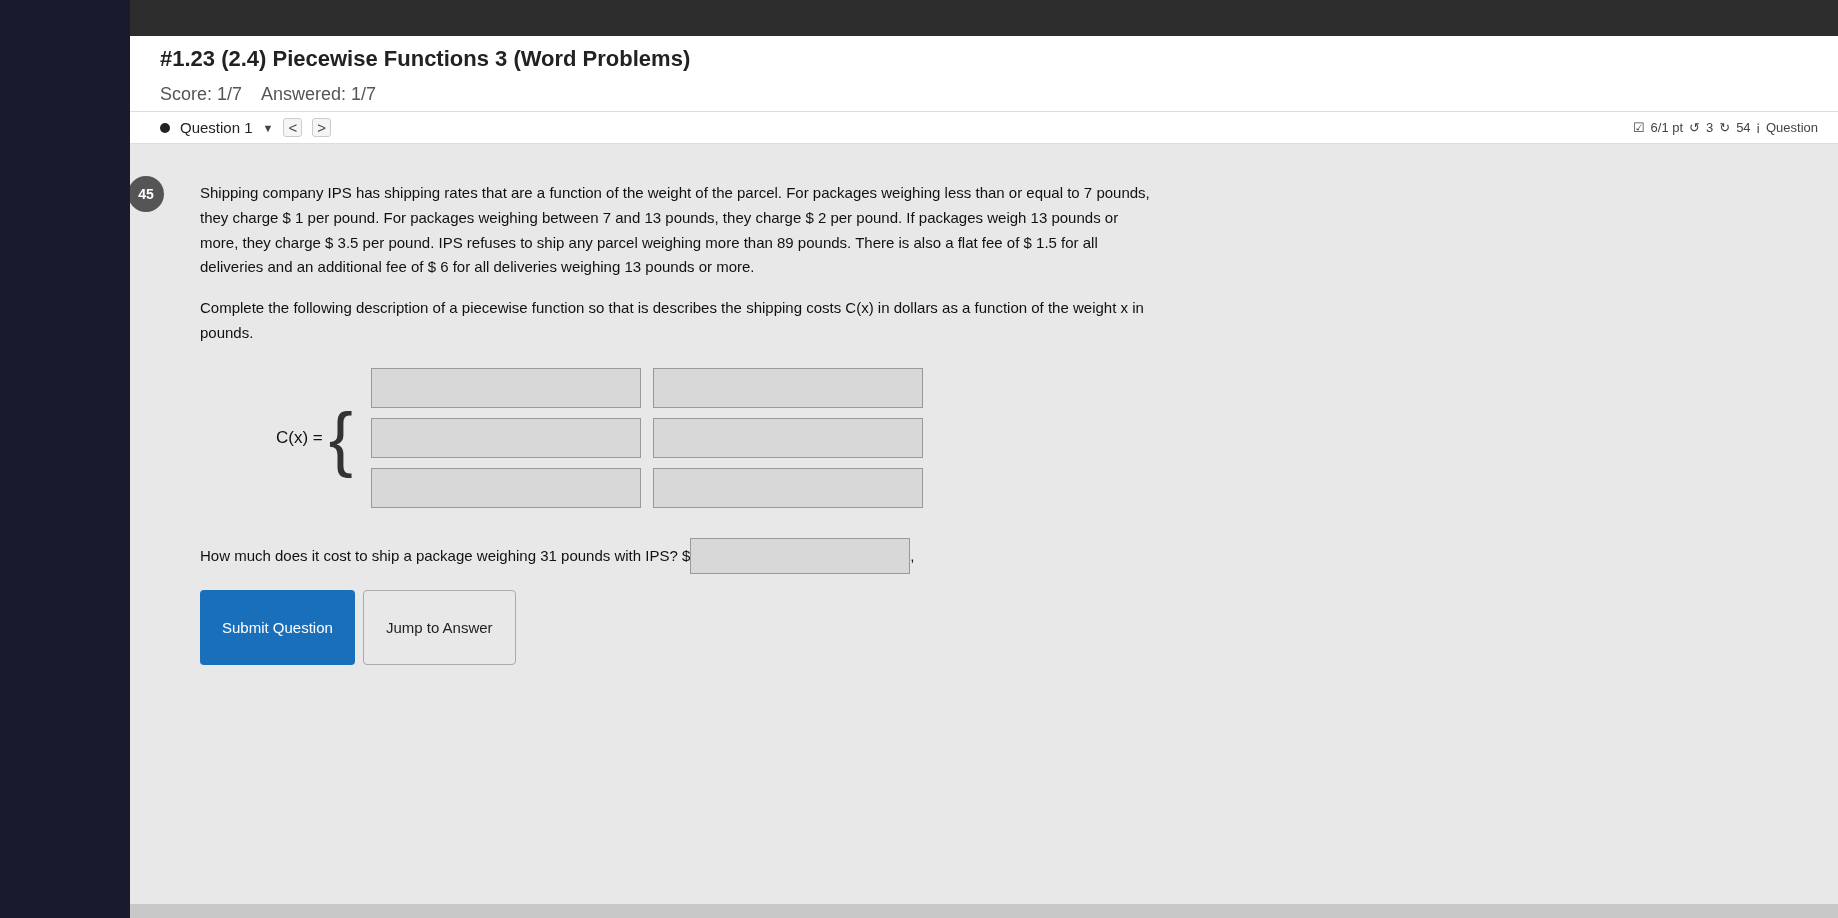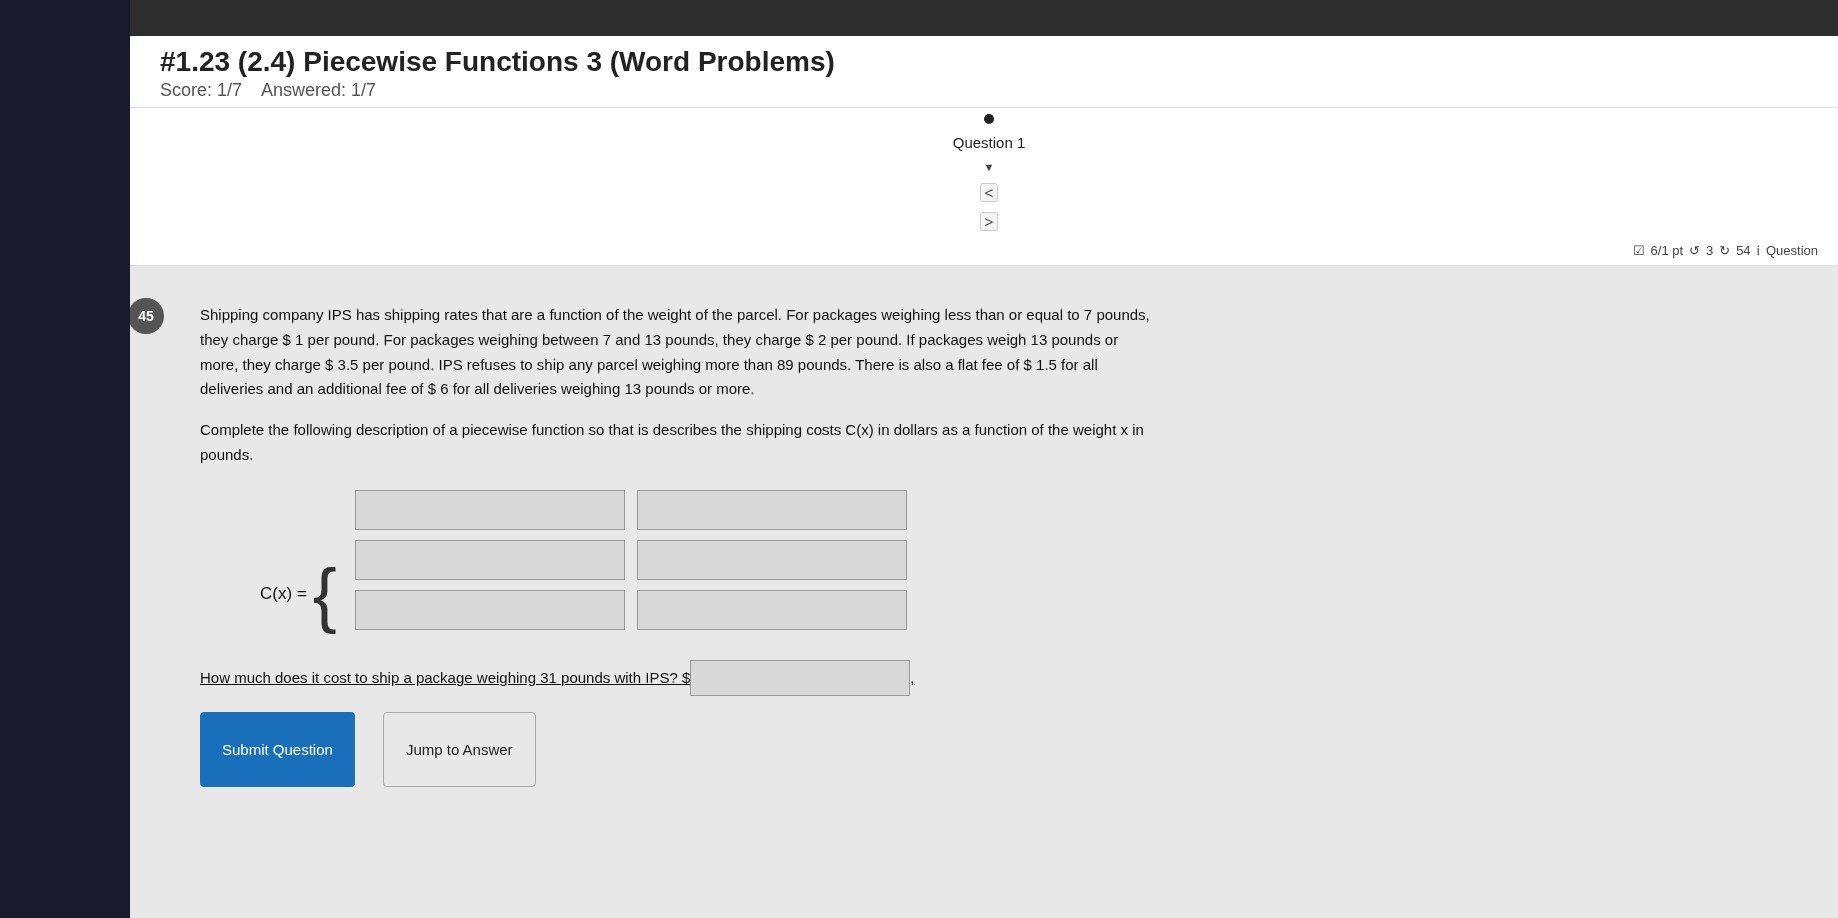--- a/index.html
+++ b/index.html
@@ -18,24 +18,24 @@
     .header {
       background: #ffffff;
       padding: 10px 20px 6px 160px;
       border-bottom: 1px solid #ddd;
       display: flex;
       align-items: flex-start;
       justify-content: space-between;
     }
     .header-left {}
     .header-title {
-      font-size: 28px;
+      font-size: 22px;
       font-weight: bold;
       color: #222;
-      margin-bottom: 2px;
+      margin-bottom: 12px;
     }
     .header-score {
       font-size: 18px;
       color: #555;
     }
     .header-right {
       display: flex;
       align-items: center;
       gap: 10px;
       padding-top: 6px;
@@ -74,21 +74,20 @@
       cursor: pointer;
     }
 
     .question-nav {
       background: #ffffff;
       padding: 6px 20px 6px 160px;
       display: flex;
       align-items: center;
       gap: 10px;
       border-bottom: 1px solid #ddd;
-      flex-direction: column;
     }
     .question-dot {
       width: 10px; height: 10px;
       background: #222;
       border-radius: 50%;
       display: inline-block;
     }
     .question-label {
       font-size: 15px;
       color: #222;
@@ -144,24 +143,24 @@
       color: #111;
       line-height: 1.65;
       max-width: 960px;
       margin-bottom: 22px;
       margin-top: 13px;
     }
     .problem-text p { margin-bottom: 16px; }
 
     .piecewise-container {
       display: flex;
-      align-items: flex-end;
+      align-items: center;
       gap: 14px;
       margin-bottom: 30px;
-      margin-left: 60px;
+      margin-left: 76px;
     }
 
     .brace-symbol {
       font-size: 72px;
       line-height: 1;
       color: #333;
       font-weight: 100;
       margin-right: 4px;
     }
 
@@ -186,36 +185,35 @@
       font-size: 14px;
       padding: 4px 8px;
     }
 
     .bottom-question {
       font-size: 15px;
       color: #111;
       margin-bottom: 16px;
       display: flex;
       align-items: center;
-      text-decoration: underline;
     }
 
     .answer-input {
       width: 220px;
       height: 36px;
       border: 1px solid #999;
       background: #d8d8d8;
       outline: none;
       font-size: 14px;
       padding: 4px 8px;
     }
 
     .buttons-row {
       display: flex;
-      gap: 28px;
+      gap: 8px;
       margin-top: 12px;
     }
 
     .submit-btn {
       background: #1a6fba;
       color: white;
       border: none;
       padding: 10px 22px;
       font-size: 15px;
       cursor: pointer;

